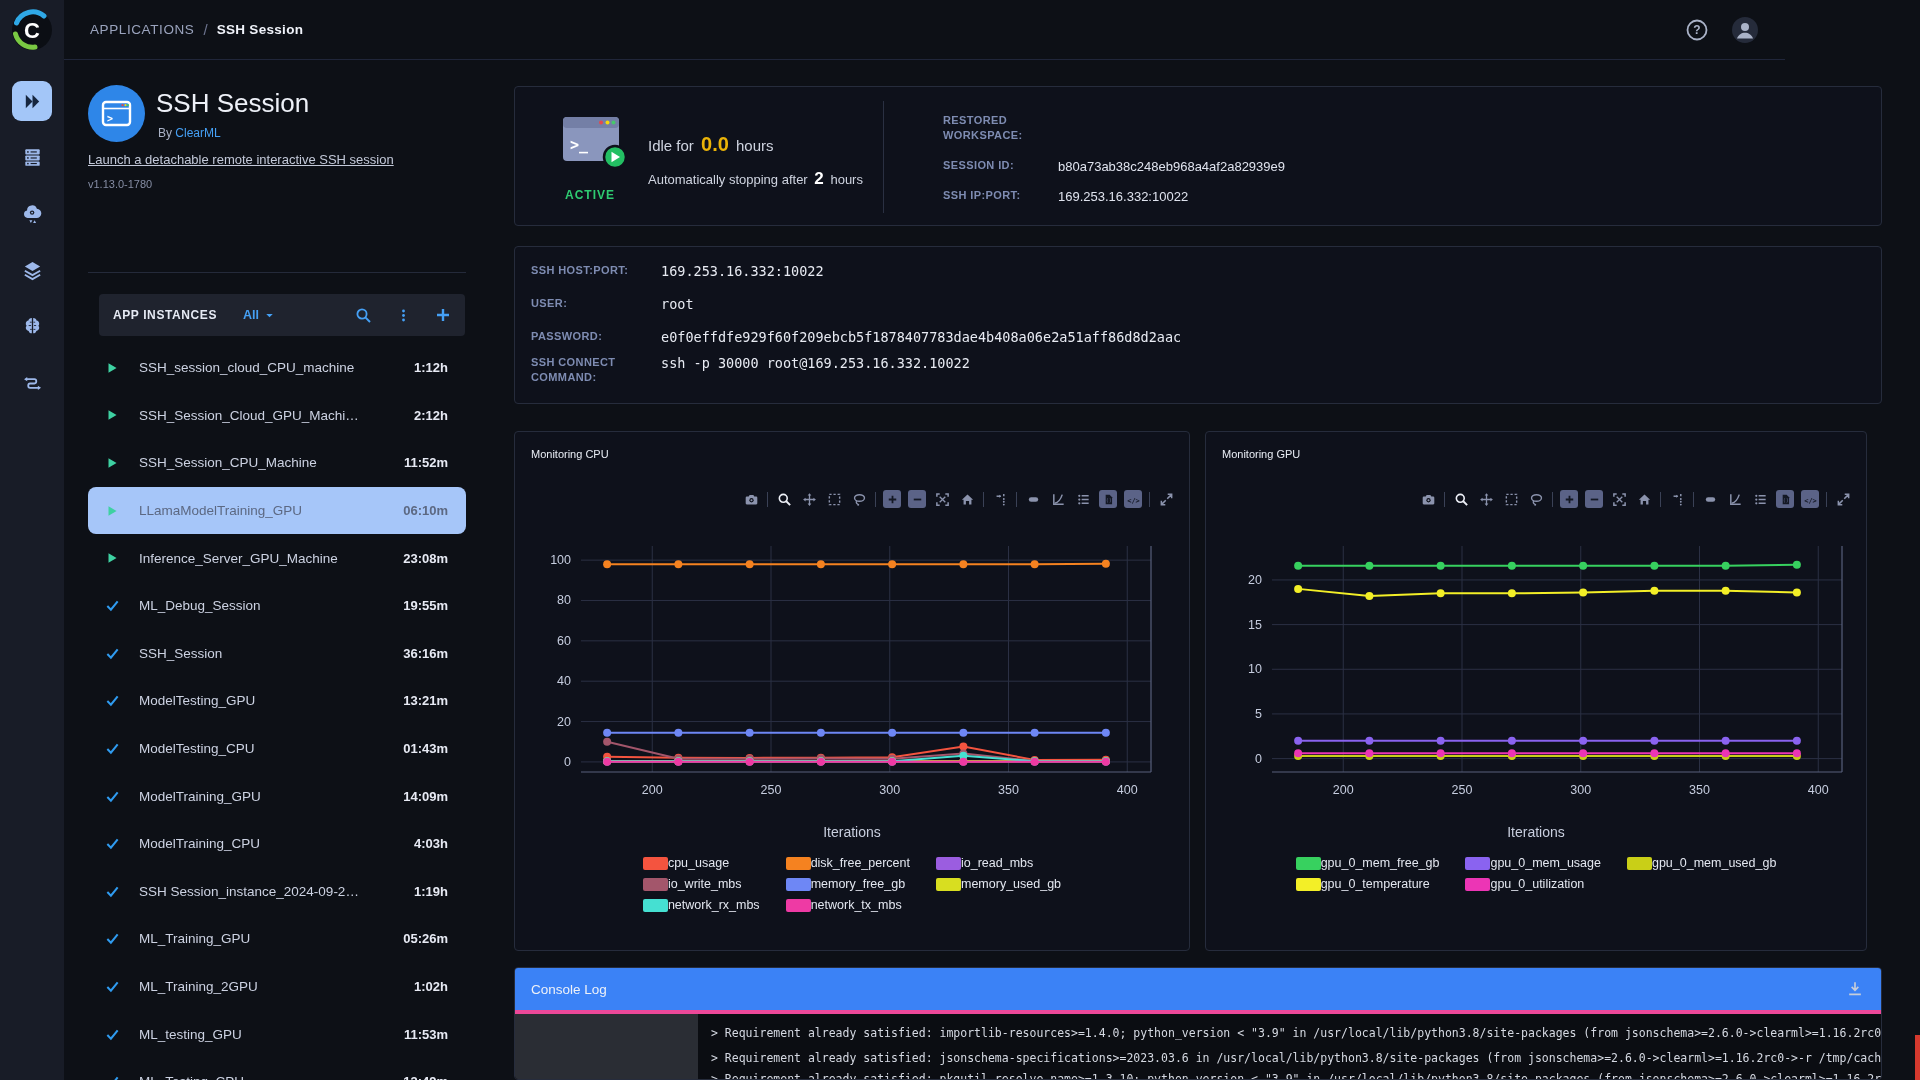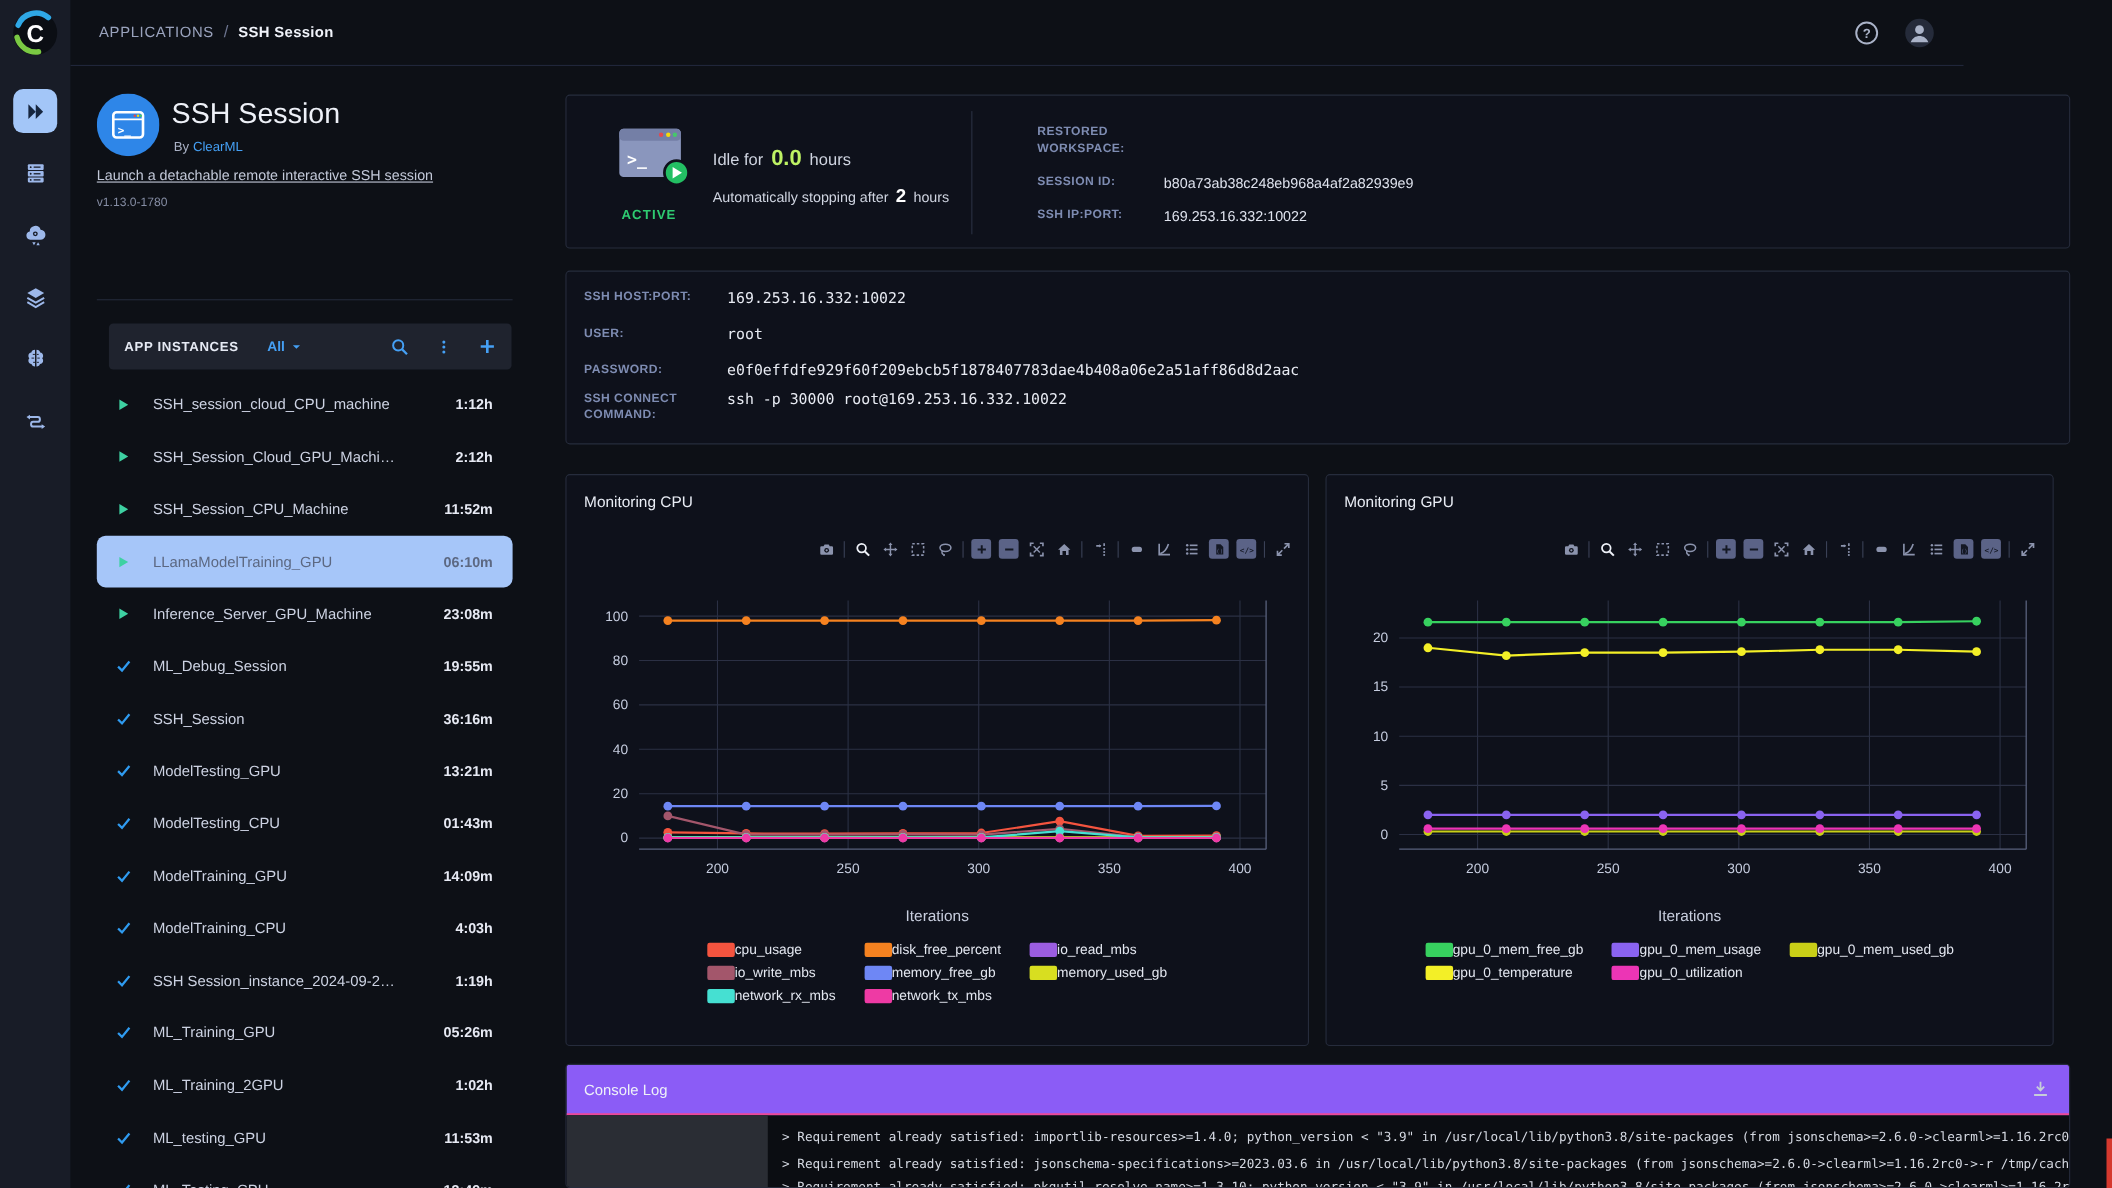--- a/index.html
+++ b/index.html
@@ -52,55 +52,55 @@
   .inst-row.selected .nm, .inst-row.selected .tm { color:#5c6882; }
   .st-play { color:#3ed1a2; } .st-check { color:#2f9bf0; }
 
   
   .card { position:absolute; background:#0e111b; border:1px solid #262c3c; border-radius:4px; }
   #status-card { left:514px; top:86px; width:1368px; height:140px; }
   #term-icon { position:absolute; left:44px; top:26px; }
   #status-label { position:absolute; left:0px; top:101px; width:150px; text-align:center;
     font-size:12px; font-weight:bold; letter-spacing:1px; color:#2ecb71; }
   #idle-line { position:absolute; left:133px; top:46px; font-size:15px; color:#cfd4e0; }
-  #idle-line b { font-size:20px; color:#bef264; margin:0 3px; }
+  #idle-line b { font-size:20px; color:#eab308; margin:0 3px; }
   #stop-line { position:absolute; left:133px; top:82px; font-size:13px; color:#cfd4e0; }
   #stop-line b { font-size:17px; color:#ffffff; margin:0 3px; }
   #status-divider { position:absolute; left:368px; top:14px; width:1px; height:112px; background:#2a3042; }
   .field-label { position:absolute; left:428px; width:125px; font-size:11px; font-weight:bold;
     color:#7e8cb2; letter-spacing:.4px; line-height:15px; }
   .field-value { position:absolute; left:543px; font-size:13px; color:#dfe3ee; }
 
   #details-card { left:514px; top:246px; width:1368px; height:158px; }
   .det-label { position:absolute; left:16px; width:128px; font-size:11px; font-weight:bold;
     color:#7e8cb2; letter-spacing:.4px; line-height:15px; }
   .det-value { position:absolute; left:146px; font-size:13.5px; color:#e8ebf3; }
 
   
   .chart-card { height:520px; }
-  .chart-title { position:absolute; left:16px; top:16px; font-size:14px; color:#e9edf5; }
+  .chart-title { position:absolute; left:16px; top:16px; font-size:11px; color:#e9edf5; }
   .modebar { position:absolute; top:58px; right:14px; display:flex; align-items:center; gap:7px; }
   .mb-icon { width:18px; height:18px; display:flex; align-items:center; justify-content:center;
     color:#8b93ad; cursor:pointer; }
   .mb-icon.boxed { background:#5b6387; border-radius:3px; }
   .mb-icon.active { color:#eef1f8; }
   .mb-sep { width:1px; height:15px; background:#3a4156; }
   .plot { position:absolute; left:12px; top:100px; }
   .xlabel { position:absolute; left:0; top:392px; width:100%; text-align:center;
     font-size:14px; color:#c8cede; }
   .legend { position:absolute; left:0; top:424px; width:100%; display:flex; justify-content:center; }
   .legend-grid { display:grid; grid-template-columns:repeat(3,auto); column-gap:26px; row-gap:7px; }
   .lg-item { display:flex; align-items:center; gap:0; cursor:pointer; }
   .lg-swatch { width:25px; height:13px; border-radius:2px; }
   .lg-label { font-size:12.5px; color:#e3e7f0; }
 
   
   #console-card { left:514px; top:967px; width:1368px; height:113px; overflow:hidden; }
-  #console-header { position:absolute; left:0; top:0; width:100%; height:46px; background:#8b5cf6;
-    border-bottom:2px solid #ec4899; display:flex; align-items:center; padding:0 16px; }
+  #console-header { position:absolute; left:0; top:0; width:100%; height:46px; background:#3b82f6;
+    border-bottom:4px solid #ec4899; display:flex; align-items:center; padding:0 16px; }
   #console-title { font-size:13.5px; color:#eef1f8; }
   #console-dl { margin-left:auto; color:#c6cdd9; cursor:pointer; display:flex; }
   #console-body { position:absolute; left:0; top:46px; width:100%; height:67px; background:#0b0d12; }
   #console-gutter { position:absolute; left:0; top:0; width:183px; height:100%; background:#2a2d34; }
   .log-line { position:absolute; left:196px; font-size:11.5px; color:#d5d9e2; white-space:nowrap; }
   #page-scroll-thumb { position:absolute; left:1915px; top:1035px; width:5px; height:45px; background:#d5392e; }
 </style>
 </head>
 <body>
 

